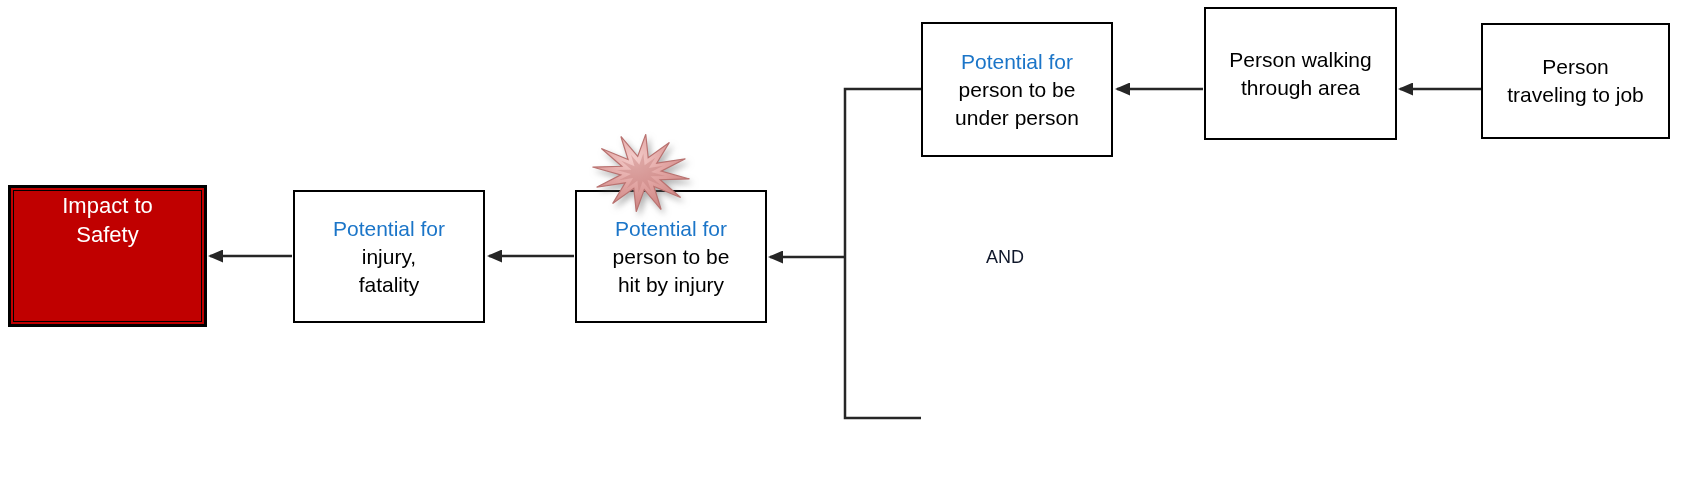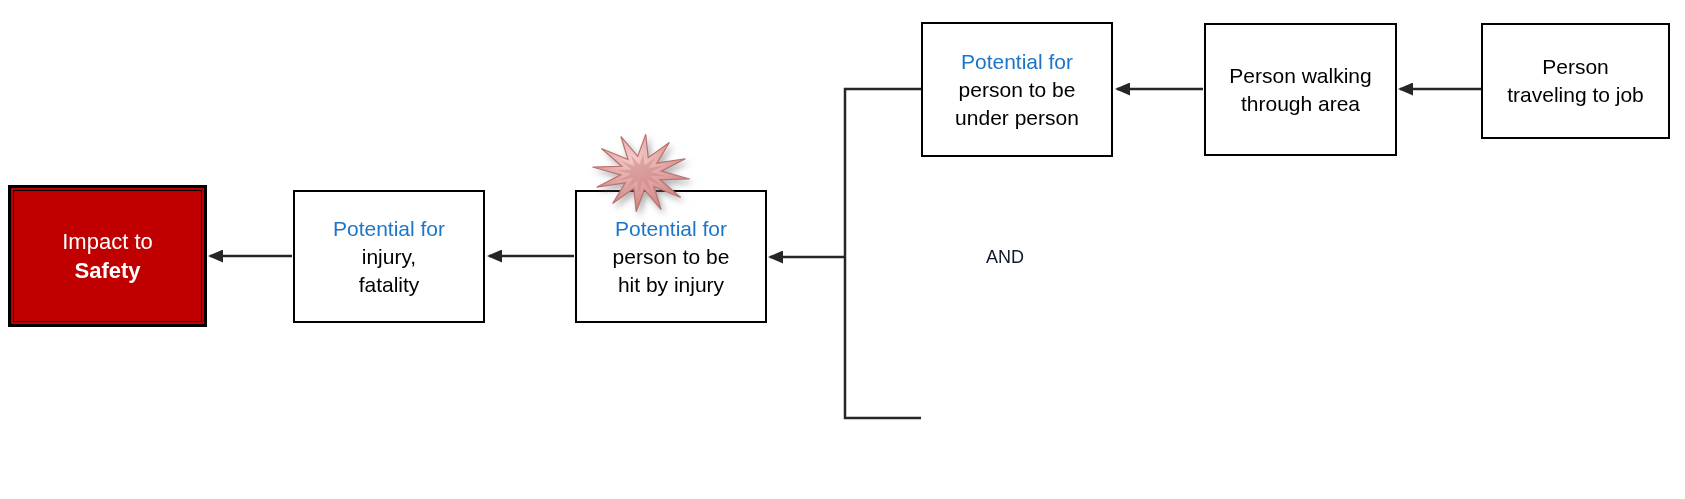--- a/index.html
+++ b/index.html
@@ -23,24 +23,24 @@
   }
   .line{display:block;}
   .blue{display:block;color:var(--highlight-blue);}
   .impact-outer{
     position:absolute;left:8px;top:185px;width:199px;height:142px;
     border:3px solid #000;background:var(--impact-red);box-sizing:border-box;padding:2px;
   }
   .impact-inner{
     width:100%;height:100%;border:1px solid #000;box-sizing:border-box;
     background:var(--impact-red);display:flex;flex-direction:column;
-    align-items:center;justify-content:center;text-align:center;
+    align-items:center;text-align:center;
     color:var(--impact-text);font-size:22px;line-height:29px;
   }
-  .impact-inner .b{font-weight:bold;}
+  .impact-inner .b{font-weight:normal;}
   .and-label{
     position:absolute;left:955px;top:246px;width:100px;text-align:center;
     font-size:18px;line-height:22px;color:#0f172a;
   }
   .starburst{
     position:absolute;left:589px;top:130px;
     filter:drop-shadow(3px 4px 3px rgba(110,110,110,0.55));
   }
 </style>
 </head>
@@ -86,21 +86,21 @@
   </div>
 
   <div class="node" style="left:921px;top:22px;width:192px;height:135px;">
     <div>
       <span class="blue">Potential for</span>
       <span class="line">person to be</span>
       <span class="line">under person</span>
     </div>
   </div>
 
-  <div class="node" style="left:1204px;top:23px;width:193px;height:133px;">
+  <div class="node" style="left:1204px;top:7px;width:193px;height:133px;">
     <div>
       <span class="line">Person walking</span>
       <span class="line">through area</span>
     </div>
   </div>
 
   <div class="node" style="left:1481px;top:23px;width:189px;height:116px;">
     <div>
       <span class="line">Person</span>
       <span class="line">traveling to job</span>

